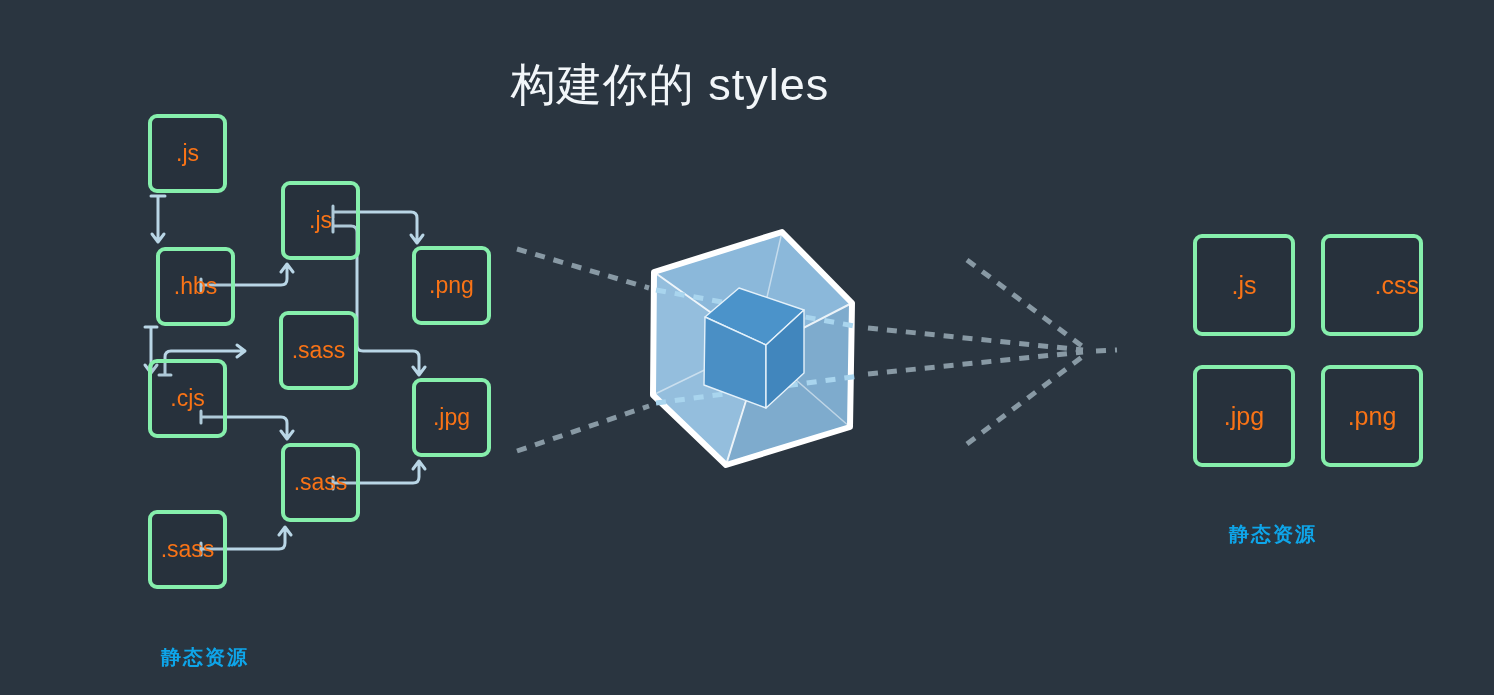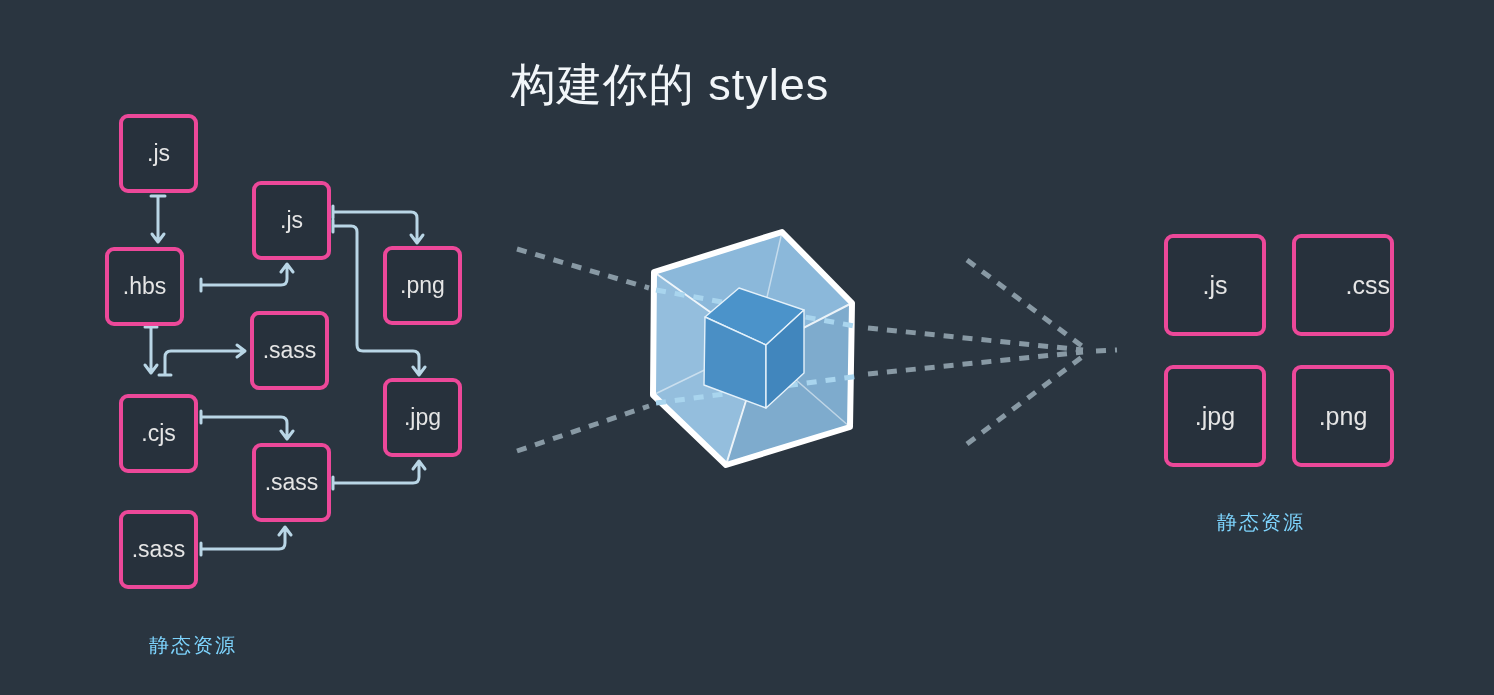--- a/index.html
+++ b/index.html
@@ -12,30 +12,31 @@
   .stage{position:relative;width:1360px;height:695px;}
   .page-title{
     position:absolute;left:0;right:20px;top:55px;
     text-align:center;margin:0;
     color:#f2f6f9;font-size:45px;font-weight:400;letter-spacing:1px;
   }
   .diagram-svg{position:absolute;left:0;top:0;}
   .mbox{
     position:absolute;
     display:flex;align-items:center;justify-content:center;
-    border:4px solid #ec4899;border-radius:9px;
+    border:4px solid #86efac;border-radius:9px;
     background:rgba(0,0,0,0.06);
     box-sizing:border-box;
-    color:#e5e5e5;
+    color:#f97316;
+    margin-left:29px;
   }
   .mbox.small{width:79px;height:79px;font-size:23px;}
   .mbox.big{width:102px;height:102px;font-size:25px;}
   .caption{
-    position:absolute;margin:4px;
-    color:#7dd3fc;font-size:20px;font-weight:normal;letter-spacing:2px;
+    position:absolute;margin:16px;
+    color:#0ea5e9;font-size:20px;font-weight:bold;letter-spacing:2px;
   }
 </style>
 </head>
 <body>
 
 <div class="stage">
 
   <h1 class="page-title">构建你的 styles</h1>
 
   <svg class="diagram-svg" width="1494" height="695" viewBox="0 0 1494 695">
@@ -87,30 +88,30 @@
       </g>
     </g>
   </svg>
 
   <div class="mbox small" style="left:119px;top:114px;">
     <span>.js</span>
   </div>
   <div class="mbox small" style="left:252px;top:181px;">
     <span>.js</span>
   </div>
-  <div class="mbox small" style="left:105px;top:247px;align-items:center;">
+  <div class="mbox small" style="left:127px;top:247px;align-items:center;">
     <span>.hbs</span>
   </div>
   <div class="mbox small" style="left:383px;top:246px;">
     <span>.png</span>
   </div>
   <div class="mbox small" style="left:250px;top:311px;">
     <span>.sass</span>
   </div>
-  <div class="mbox small" style="left:119px;top:394px;">
+  <div class="mbox small" style="left:119px;top:359px;">
     <span>.cjs</span>
   </div>
   <div class="mbox small" style="left:383px;top:378px;">
     <span>.jpg</span>
   </div>
   <div class="mbox small" style="left:252px;top:443px;">
     <span>.sass</span>
   </div>
   <div class="mbox small" style="left:119px;top:510px;">
     <span>.sass</span>

